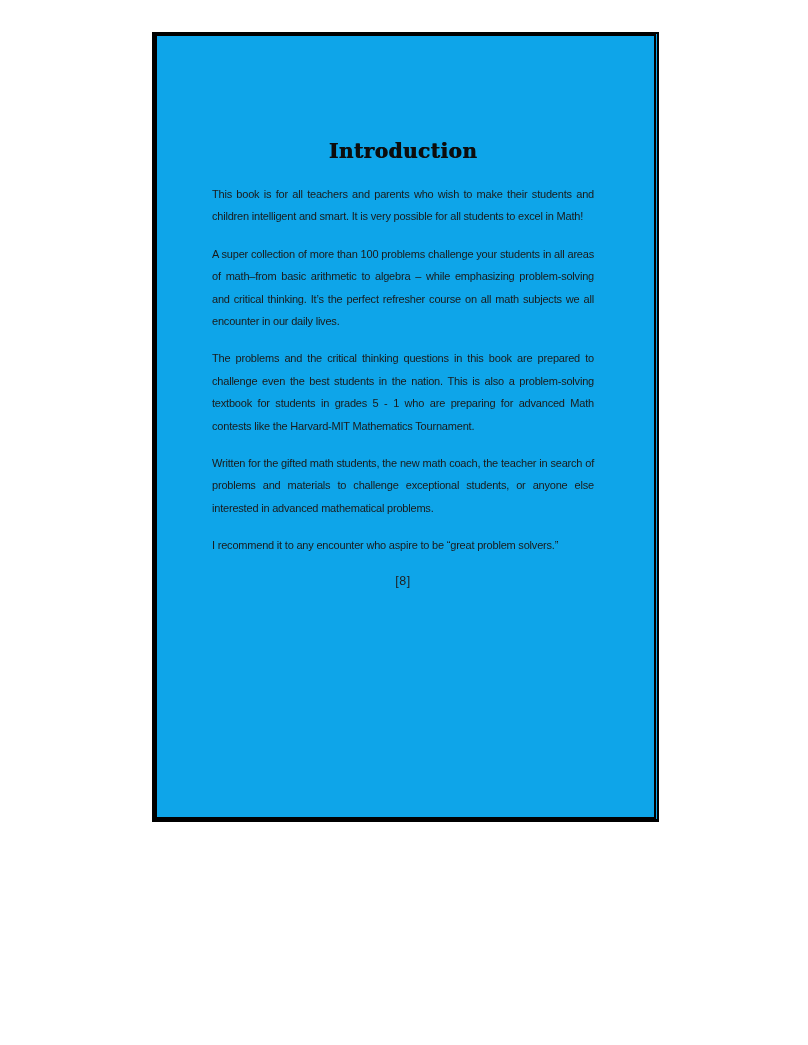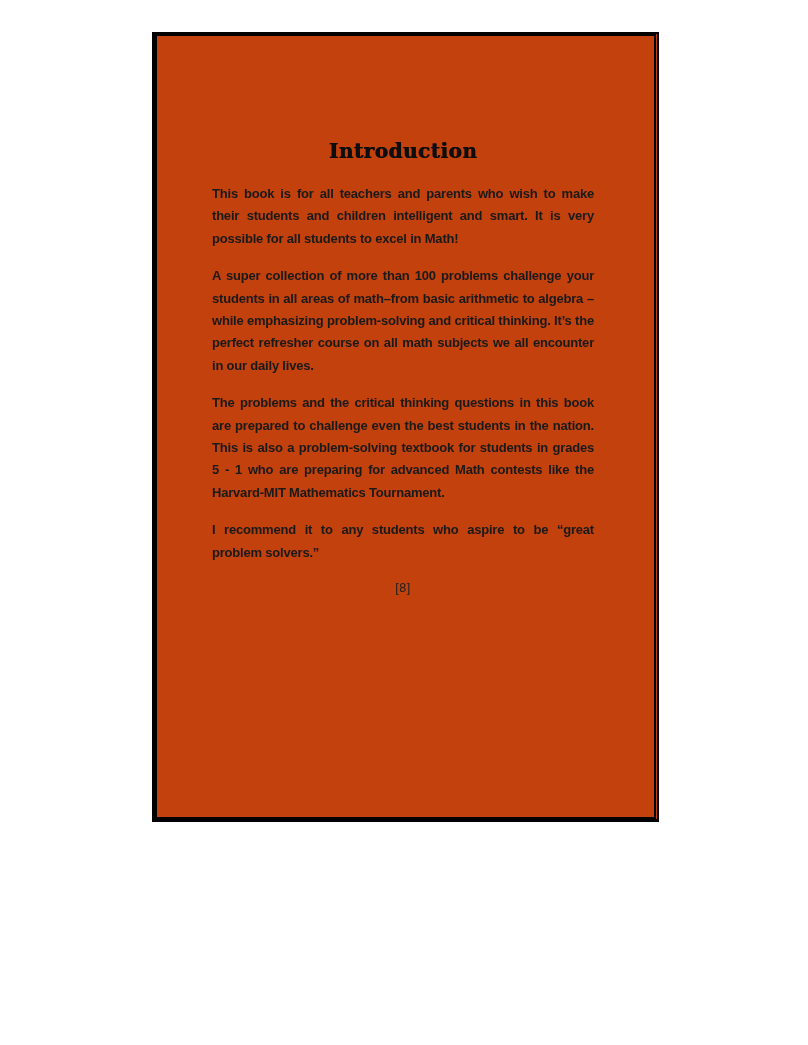--- a/index.html
+++ b/index.html
@@ -14,44 +14,44 @@
     font-family: "Liberation Sans", sans-serif;
     color: #161616;
   }
   .page-frame {
     position: absolute;
     left: 152px;
     top: 32px;
     width: 507px;
     height: 790px;
     box-sizing: border-box;
-    background: #c2410c;
+    background: #0ea5e9;
     border: 4px solid #000000;
     border-left-width: 5px;
     border-bottom-width: 5px;
     border-right: 5px double #000000;
     padding: 0 60px 0 55px;
     overflow: hidden;
   }
   .page-title {
     margin: 105px 0 22px 0;
     text-align: center;
     font-family: "DejaVu Serif", serif;
     font-weight: 700;
     font-size: 20px;
     line-height: 20px;
     letter-spacing: 0.5px;
     color: #0d0d0d;
     text-shadow: 0.7px 0 0 currentColor;
   }
   .body-paragraph {
     margin: 0 0 15px 0;
-    font-size: 13px;
+    font-size: 11px;
     line-height: 22.4px;
-    font-weight: 700;
+    font-weight: 400;
     letter-spacing: -0.2px;
     text-align: justify;
     color: #1a1a1a;
   }
   .page-number {
     margin-top: 15px;
     text-align: center;
     font-size: 12.5px;
     line-height: 18px;
     font-weight: 400;
@@ -64,18 +64,19 @@
 
 <div class="page-frame">
   <h1 class="page-title">Introduction</h1>
 
   <p class="body-paragraph">This book is for all teachers and parents who wish to make their students and children intelligent and smart. It is very possible for all students to excel in Math!</p>
 
   <p class="body-paragraph">A super collection of more than 100 problems challenge your students in all areas of math–from basic arithmetic to algebra – while emphasizing problem-solving and critical thinking. It’s the perfect refresher course on all math subjects we all encounter in our daily lives.</p>
 
   <p class="body-paragraph">The problems and the critical thinking questions in this book are prepared to challenge even the best students in the nation. This is also a problem-solving textbook for students in grades 5 - 1 who are preparing for advanced Math contests like the Harvard-MIT Mathematics Tournament.</p>
 
+  <p class="body-paragraph">Written for the gifted math students, the new math coach, the teacher in search of problems and materials to challenge exceptional students, or anyone else interested in advanced mathematical problems.</p>
 
-  <p class="body-paragraph">I recommend it to any students who aspire to be “great problem solvers.”</p>
+  <p class="body-paragraph">I recommend it to any encounter who aspire to be “great problem solvers.”</p>
 
 
   <div class="page-number">[8]</div>
 </div>
 
 </body></html>

